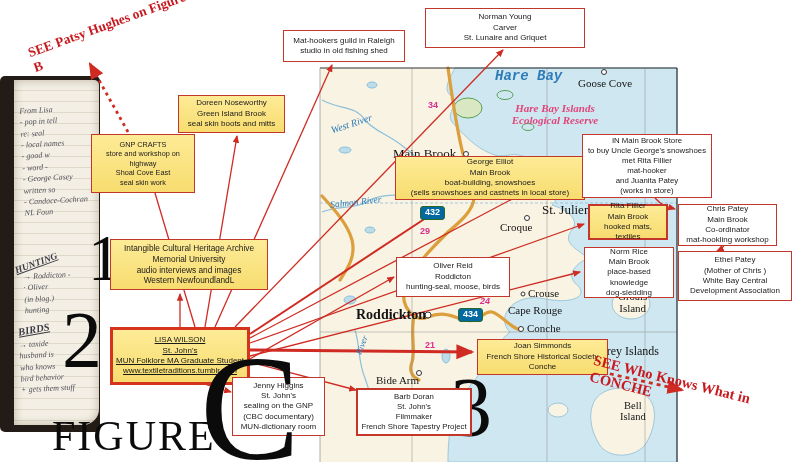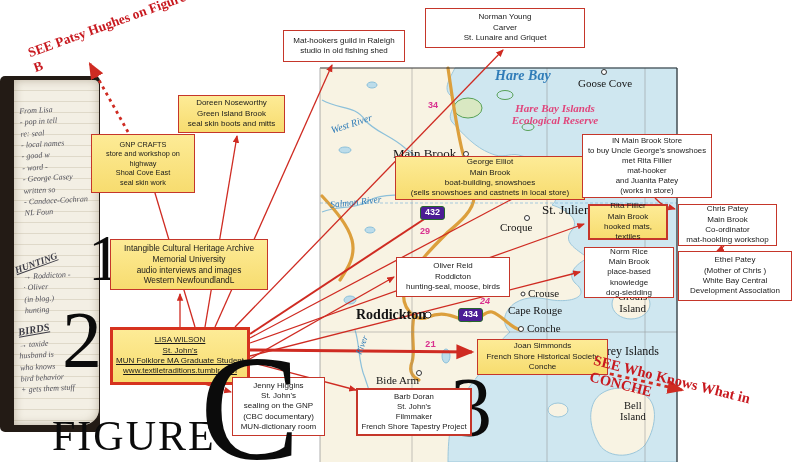--- a/index.html
+++ b/index.html
@@ -12,21 +12,21 @@
            display:flex;align-items:center;justify-content:center;box-sizing:border-box;
            padding:2px 2px;z-index:6;}
   .yellow{background:linear-gradient(#fdeb96,#f7dc6f);}
   .thick{border-width:3px;border-color:#d6331f;}
   .med{border-width:2px;}
   
   .maplabel{font-family:"Liberation Serif",serif;color:#141414;white-space:pre-line;z-index:4;}
   .water{color:#2f7cb8;font-style:italic;}
   .reserve{color:#e0457b;font-weight:bold;font-style:italic;text-align:center;}
   .town-big{font-weight:bold;font-family:Liberation Serif, serif;}
-  .shield{background:#4c1d95;color:#fff;border:1px solid #26682a;border-radius:3px;
+  .shield{background:#0369a1;color:#fff;border:1px solid #26682a;border-radius:3px;
           font:bold 9px/1 "Liberation Sans",sans-serif;padding:1px 4px 2px;z-index:4;}
   .km{color:#d9308f;font:bold 9px "Liberation Sans",sans-serif;z-index:4;}
   
   .bignum{font-family:"Liberation Serif",serif;color:#0b0b0b;line-height:.8;z-index:5;}
   .see{color:#c8191f;font-weight:bold;font-family:"Liberation Serif",serif;z-index:7;}
   #figure-word{font:42px "Liberation Serif",serif;letter-spacing:2px;color:#0b0b0b;z-index:7;}
   #figure-letter{font:150px/0.78 "Liberation Serif",serif;color:#0b0b0b;z-index:7;}
   
   #notebook{left:0;top:76px;width:100px;height:356px;background:#231b15;border-radius:5px;z-index:1;}
   #paper{position:absolute;left:14px;top:4px;right:1px;bottom:7px;background:#f3efe4;
@@ -152,21 +152,21 @@
       <line x1="250" y1="362" x2="356" y2="390" marker-end="url(#ah)"></line>
       <line x1="180" y1="327" x2="180" y2="294" marker-end="url(#ah)"></line>
       <path d="M655,198 C662,206 668,207 675,209" marker-end="url(#ah)"></path>
       <path d="M724,246 C721,249 719,250 717,251" marker-end="url(#ah)"></path>
     </g>
 
     <line x1="128" y1="132" x2="90" y2="64" stroke="#cf2b22" stroke-width="2.8" stroke-dasharray="3,4" marker-end="url(#ah)"></line>
     <line x1="602" y1="372" x2="682" y2="390" stroke="#cf2b22" stroke-width="2.8" stroke-dasharray="4,4" marker-end="url(#ah)"></line>
   </svg>
 
-  <div class="abs maplabel water" style="left:495px;top:68px;font-size:14px;font-weight:bold;">Hare Bay</div>
+  <div class="abs maplabel water" style="left:495px;top:68px;font-size:14px;font-weight:bold;font-family:Liberation Mono, monospace;">Hare Bay</div>
   <div class="abs maplabel" style="left:578px;top:77px;font-size:11px;">Goose Cove</div>
   <div class="abs maplabel reserve" style="left:500px;top:102px;font-size:11px;width:110px;">Hare Bay Islands
 Ecological Reserve</div>
   <div class="abs maplabel water" style="left:330px;top:118px;font-size:10px;transform:rotate(-18deg);">West River</div>
   <div class="abs maplabel" style="left:393px;top:146px;font-size:13px;">Main Brook</div>
   <div class="abs maplabel water" style="left:330px;top:197px;font-size:9.5px;transform:rotate(-6deg);">Salmon River</div>
   <div class="abs maplabel" style="left:542px;top:202px;font-size:13px;">St. Julien</div>
   <div class="abs maplabel" style="left:500px;top:221px;font-size:11px;">Croque</div>
   <div class="abs maplabel" style="left:528px;top:287px;font-size:11px;">Crouse</div>
   <div class="abs maplabel" style="left:508px;top:304px;font-size:11px;text-align:right;">Cape Rouge</div>
@@ -178,21 +178,21 @@
 Island</div>
   <div class="abs maplabel" style="left:598px;top:344px;font-size:12px;">Grey Islands</div>
   <div class="abs maplabel" style="left:620px;top:400px;font-size:10.5px;text-align:center;">Bell
 Island</div>
 
   <div class="abs shield" style="left:420px;top:206px;">432</div>
   <div class="abs shield" style="left:458px;top:308px;">434</div>
   <div class="abs km" style="left:428px;top:100px;">34</div>
   <div class="abs km" style="left:420px;top:226px;">29</div>
   <div class="abs km" style="left:480px;top:296px;font-style:italic;">24</div>
-  <div class="abs km" style="left:425px;top:340px;font-family:Liberation Mono, monospace;">21</div>
+  <div class="abs km" style="left:425px;top:340px;">21</div>
 
   <div class="abs callout" style="left:283px;top:30px;width:122px;height:32px;">Mat-hookers guild in Raleigh
 studio in old fishing shed</div>
   <div class="abs callout" style="left:425px;top:8px;width:160px;height:40px;">Norman Young
 Carver
 St. Lunaire and Griquet</div>
   <div class="abs callout yellow" style="left:178px;top:95px;width:107px;height:38px;">Doreen Noseworthy
 Green Island Brook
 seal skin boots and mitts</div>
   <div class="abs callout yellow" style="left:91px;top:134px;width:104px;height:59px;font-size:7.3px;">GNP CRAFTS

